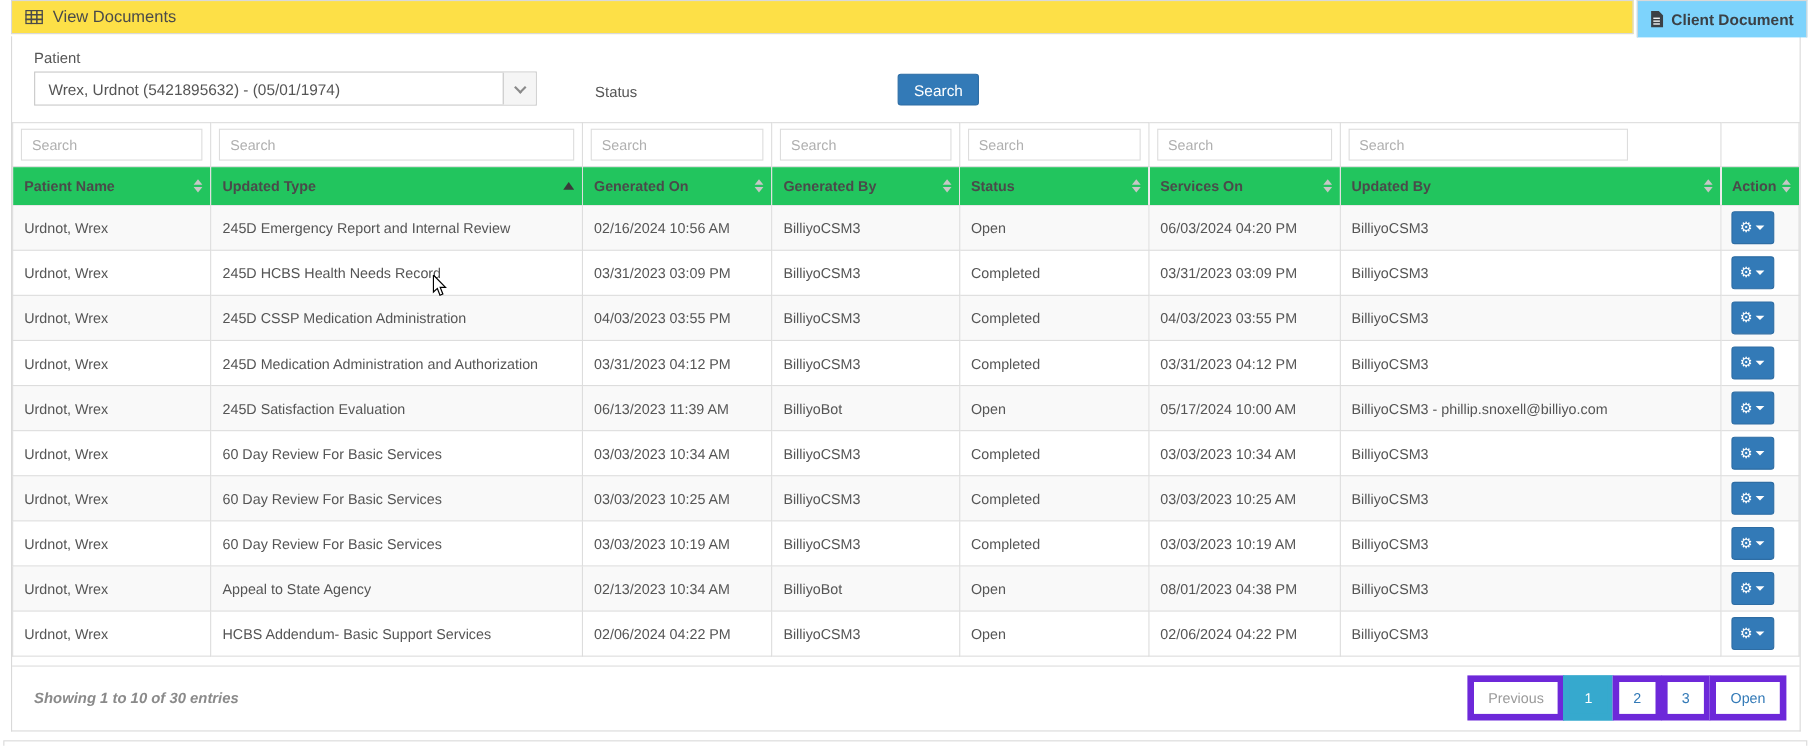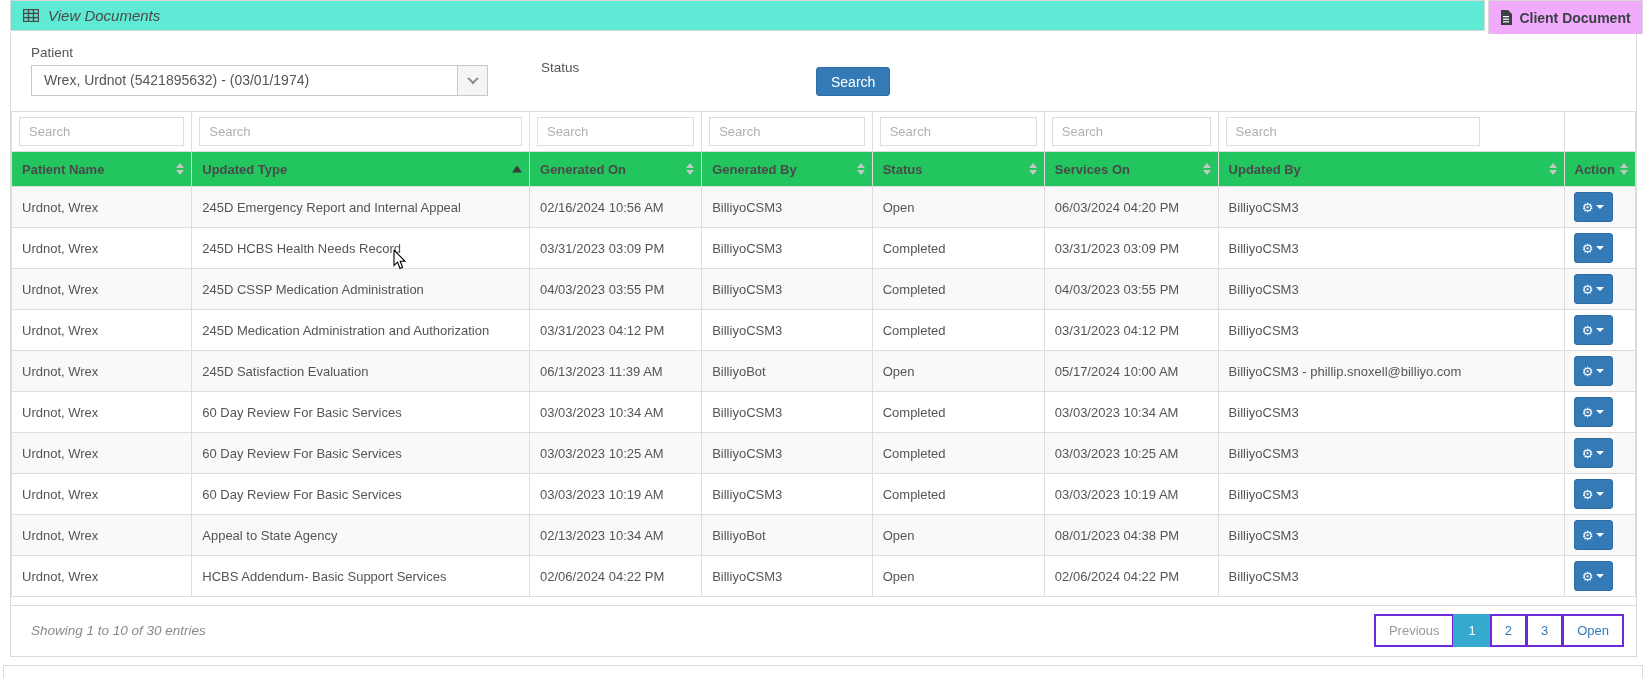--- a/index.html
+++ b/index.html
@@ -14,35 +14,35 @@
   *{box-sizing:border-box;}
   html,body{margin:0;padding:0;}
   body{
     width:1646px;height:678px;overflow:hidden;position:relative;
     background:#fff;font-family:"Liberation Sans",sans-serif;color:var(--text);
   }
   
   .topbar{display:flex;align-items:flex-start;padding:0 3px 0 10px;height:33px;}
   .heading-box{
     flex:1;height:31px;border:1px solid var(--border);
-    display:flex;align-items:center;gap:9px;padding:0 12px;background:#5eead4;
-    font-size:15px;color:#4a4a4a;font-style:italic;
+    display:flex;align-items:center;gap:9px;padding:0 12px;background:#fde047;
+    font-size:15px;color:#4a4a4a;
   }
   .client-tab{
-    width:155px;margin-left:3px;height:34px;background:#f0abfc;
+    width:155px;margin-left:3px;height:34px;background:#7dd3fc;
     border:1px solid var(--border);border-bottom:none;
     display:flex;align-items:center;justify-content:center;gap:7px;
     font-size:14px;font-weight:bold;color:#3b4045;cursor:pointer;
   }
   
   .panel{
     margin:0 9px 0 10px;border:1px solid var(--border);border-top:none;background:#fff;
   }
   
-  .filters{display:flex;align-items:center;padding:11px 20px 15px;}
+  .filters{display:flex;align-items:flex-end;padding:11px 20px 15px;}
   .filter-group{display:flex;flex-direction:column;}
   .filter-group label{font-size:13.5px;color:#555;margin-bottom:5px;}
   .select-box{
     height:31px;border:1px solid #c8c8c8;background:#fff;display:flex;align-items:stretch;cursor:pointer;
   }
   .select-box .val{flex:1;display:flex;align-items:center;padding:0 12px;font-size:14px;color:#555;white-space:nowrap;overflow:hidden;}
   .select-box .arrow-seg{
     width:30px;border-left:1px solid #c8c8c8;background:#f5f5f5;
     display:flex;align-items:center;justify-content:center;
   }
@@ -82,24 +82,24 @@
     width:39px;height:30px;background:var(--primary);border:1px solid var(--primary-border);
     border-radius:3px;color:#fff;display:flex;align-items:center;justify-content:center;gap:3px;cursor:pointer;
   }
   .gear{font-family:"DejaVu Sans",sans-serif;font-size:13px;line-height:1;color:#fff;}
   .caret{width:0;height:0;border-left:4px solid transparent;border-right:4px solid transparent;border-top:4px solid #fff;}
   
   .table-footer{
     margin-top:8px;border-top:1px solid var(--cell-border);
     display:flex;justify-content:space-between;align-items:center;padding:8px 12px 9px 20px;
   }
-  .showing{font-size:13.5px;font-weight:normal;font-style:italic;color:#8a8a8a;}
+  .showing{font-size:13.5px;font-weight:bold;font-style:italic;color:#8a8a8a;}
   .pagination{display:flex;}
   .page-btn{
-    min-width:33px;padding:7px 13px;border:2px solid #6d28d9;margin-left:-1px;background:#fff;
+    min-width:33px;padding:7px 13px;border:6px solid #6d28d9;margin-left:-1px;background:#fff;
     font-size:13px;color:var(--primary);text-align:center;cursor:pointer;
   }
   .page-btn.muted{color:#9a9a9a;}
   .page-btn.active{background:var(--active-page);border-color:var(--active-page);color:#fff;}
   
   .bottom-strip{margin:8px 3px 0;height:17px;border:1px solid var(--border);background:#fff;}
   
   .cursor{position:absolute;left:393px;top:250px;pointer-events:none;z-index:50;}
 </style>
 </head>
@@ -130,21 +130,21 @@
     <span>Client Document</span>
   </div>
 </div>
 
 <div class="panel">
 
   <div class="filters">
     <div class="filter-group patient-group">
       <label>Patient</label>
       <div class="select-box">
-        <span class="val">Wrex, Urdnot (5421895632) - (03/01/1974)</span>
+        <span class="val">Wrex, Urdnot (5421895632) - (05/01/1974)</span>
         <span class="arrow-seg">
             <span class="chev"></span>
           </span>
       </div>
     </div>
     <div class="filter-group status-group">
       <label>Status</label>
     </div>
     <button class="btn-search">Search</button>
   </div>
@@ -201,21 +201,21 @@
             </span></th>
           <th><span>Action</span><span class="sort">
               <span class="tri-up"></span>
               <span class="tri-down"></span>
             </span></th>
         </tr>
     </thead>
     <tbody id="table-body">
         <tr>
           <td>Urdnot, Wrex</td>
-          <td>245D Emergency Report and Internal Appeal</td>
+          <td>245D Emergency Report and Internal Review</td>
           <td>02/16/2024 10:56 AM</td>
           <td>BilliyoCSM3</td>
           <td>Open</td>
           <td>06/03/2024 04:20 PM</td>
           <td>BilliyoCSM3</td>
           <td class="action-cell">
             <button class="btn-action">
               <span class="gear">⚙</span>
               <span class="caret"></span>
             </button>

